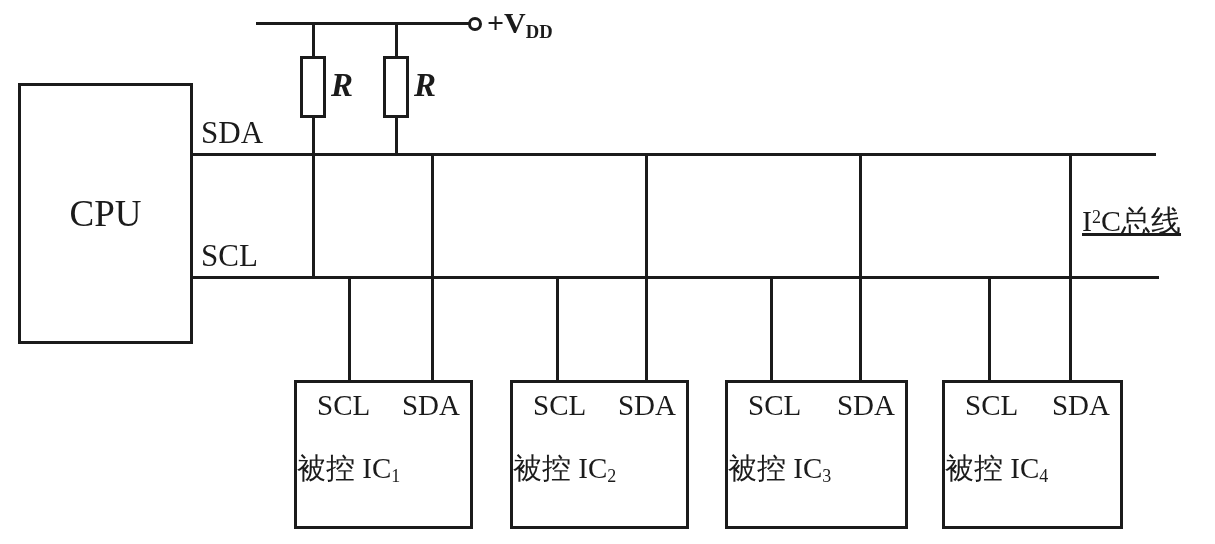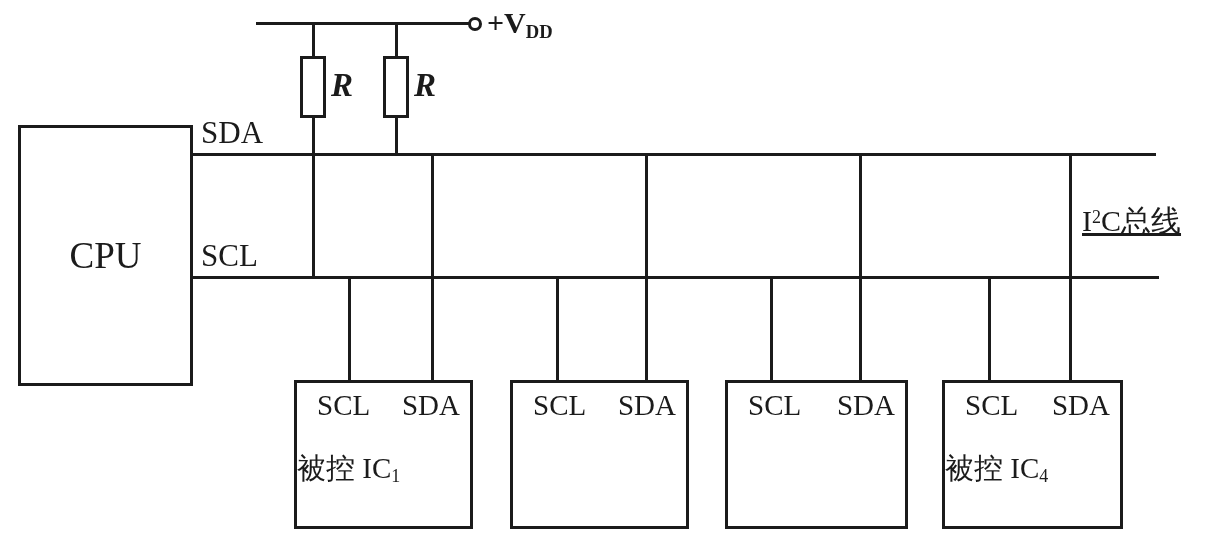--- a/index.html
+++ b/index.html
@@ -45,21 +45,20 @@
     border: 3px solid #1b1b1b;
     border-radius: 50%;
     background: #ffffff;
     box-sizing: border-box;
   }
   .cpu {
     display: flex;
     align-items: center;
     justify-content: center;
     font-size: 37px;
-    margin-top: 42px;
   }
   .icbox .pins {
     display: flex;
     justify-content: space-between;
     padding: 6px 10px 0 20px;
     font-size: 29px;
   }
   .icbox .icname {
     margin-top: 27px;
     font-size: 29px;
@@ -139,26 +138,32 @@
     <div class="icname">
       <span>被控 IC</span><sub class="s">1</sub>
     </div>
   </div>
 
   <div class="box icbox" style="left:510px; top:380px; width:179px; height:149px;">
     <div class="pins">
       <span>SCL</span>
       <span>SDA</span>
     </div>
+    <div class="icname">
+      <span>被控 IC</span><sub class="s">2</sub>
+    </div>
   </div>
 
   <div class="box icbox" style="left:725px; top:380px; width:183px; height:149px;">
     <div class="pins">
       <span>SCL</span>
       <span>SDA</span>
+    </div>
+    <div class="icname">
+      <span>被控 IC</span><sub class="s">3</sub>
     </div>
   </div>
 
   <div class="box icbox" style="left:942px; top:380px; width:181px; height:149px;">
     <div class="pins">
       <span>SCL</span>
       <span>SDA</span>
     </div>
     <div class="icname">
       <span>被控 IC</span><sub class="s">4</sub>

